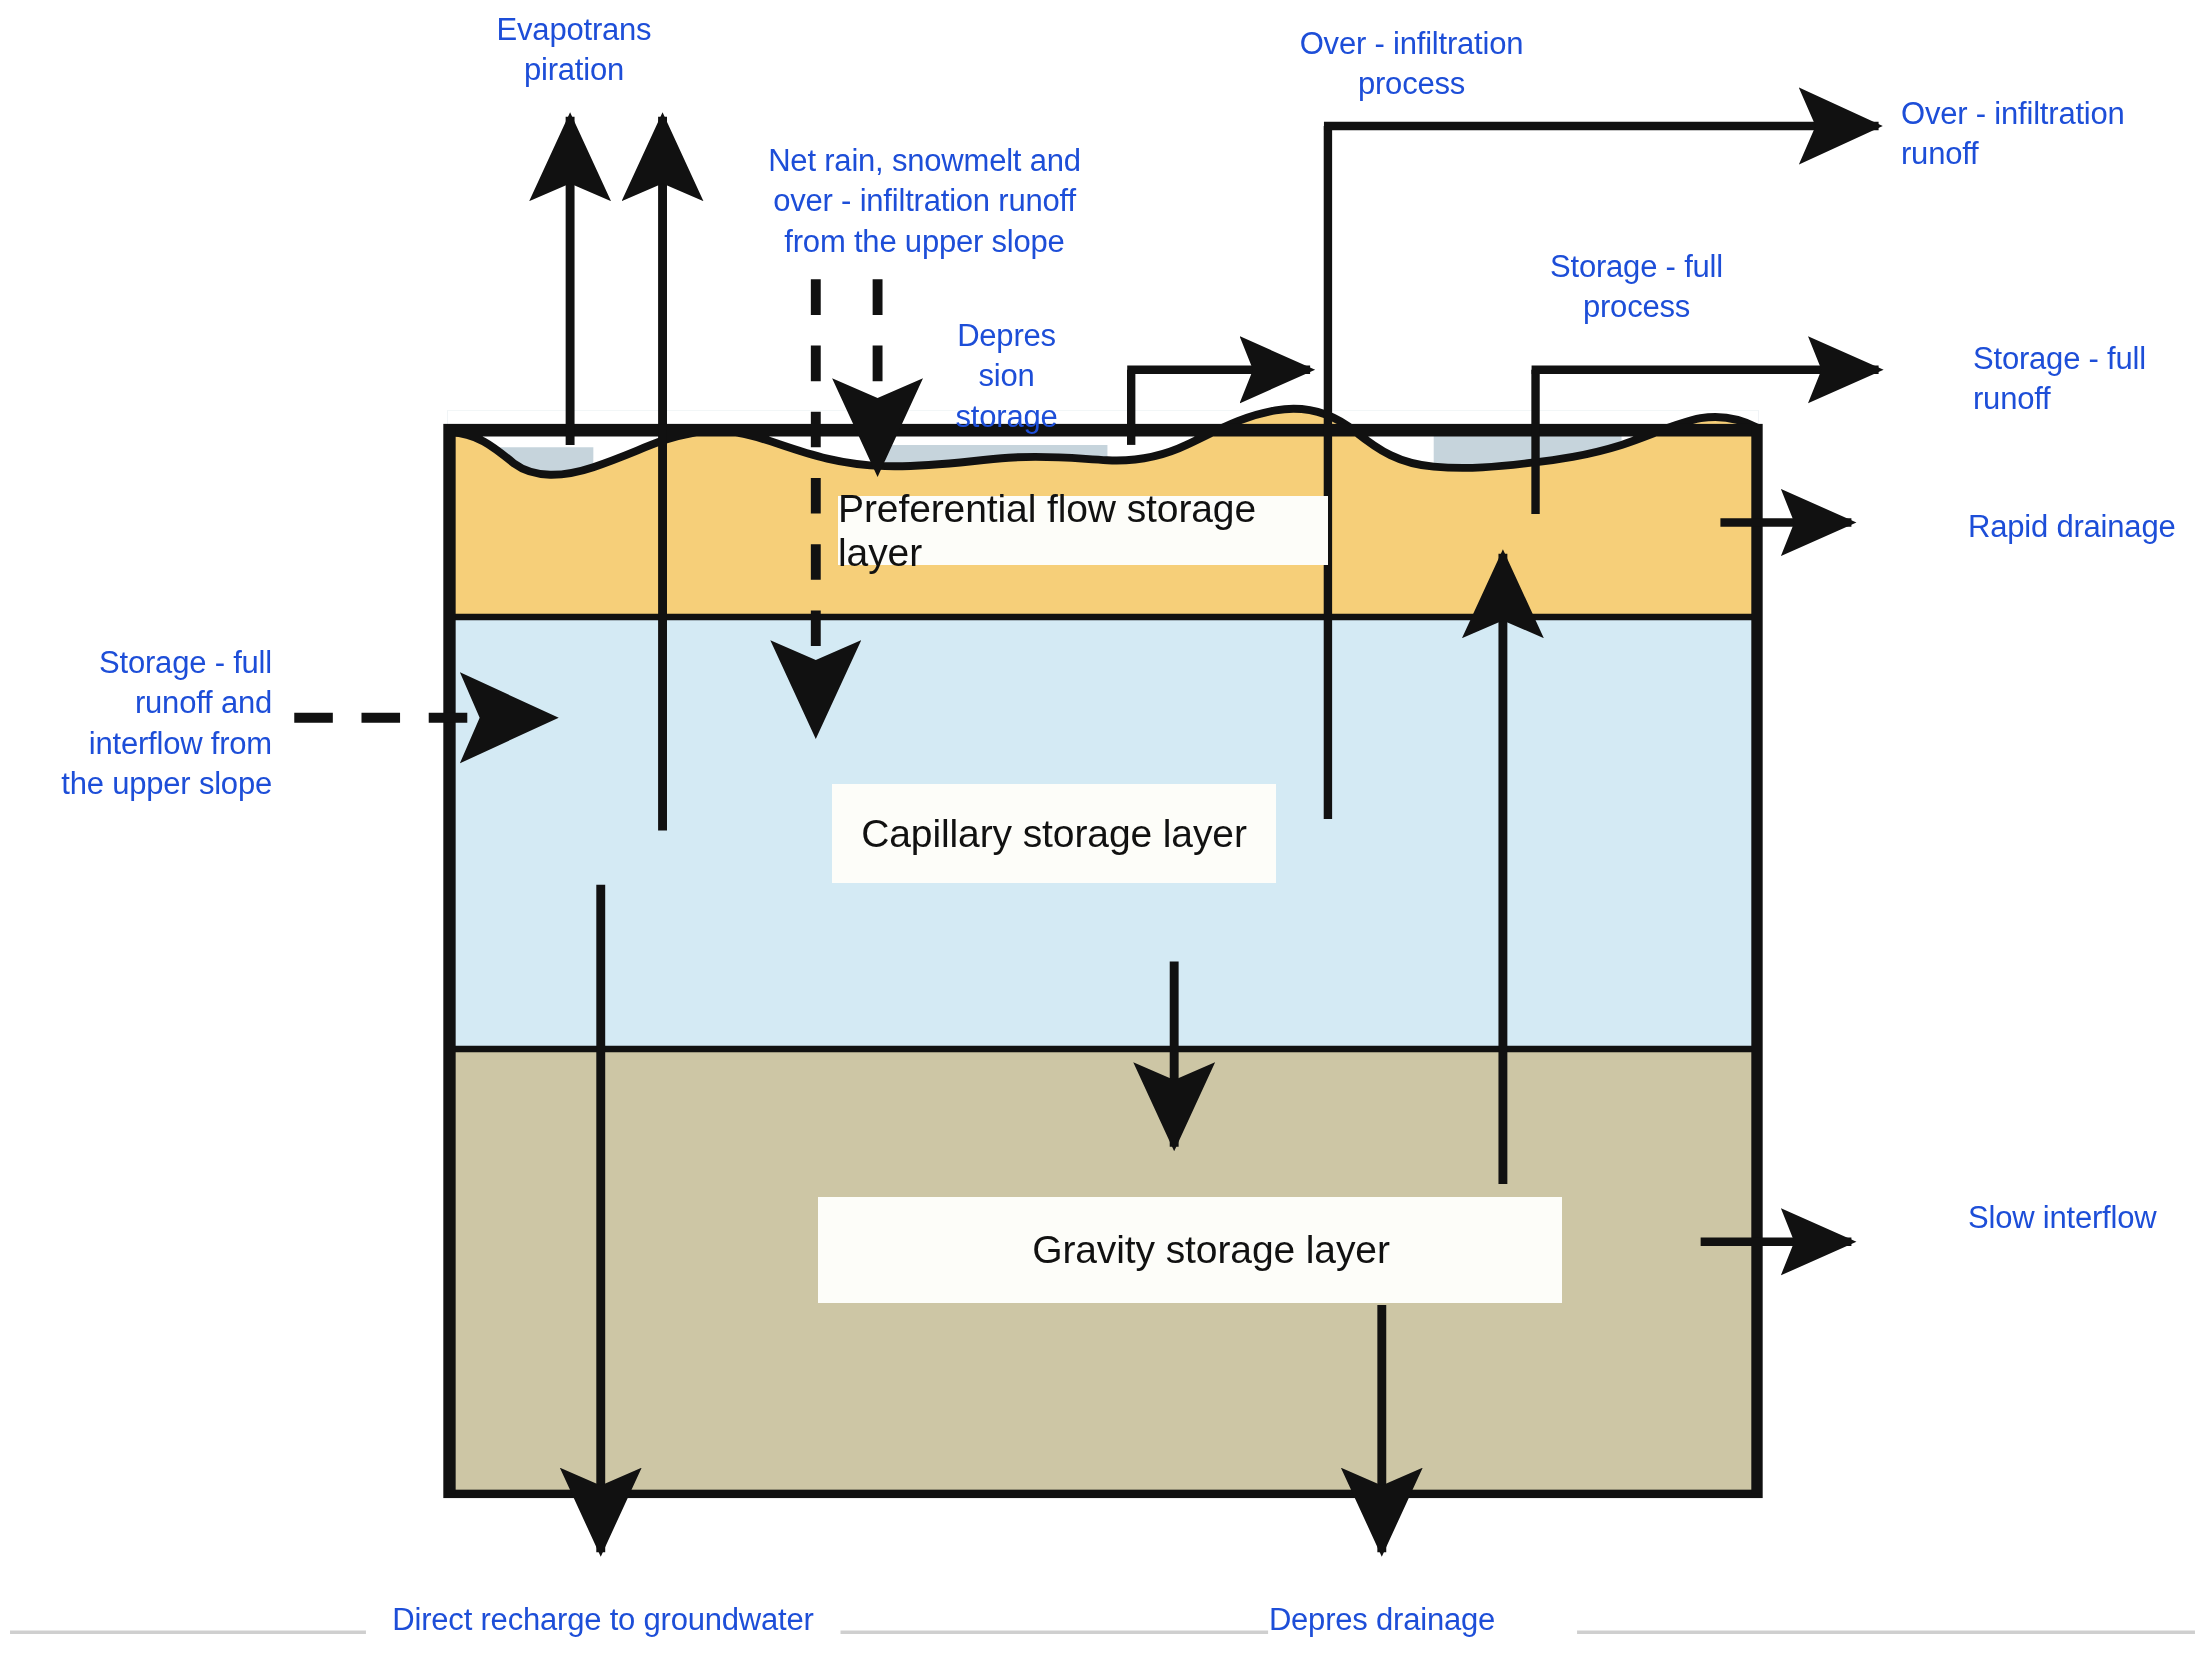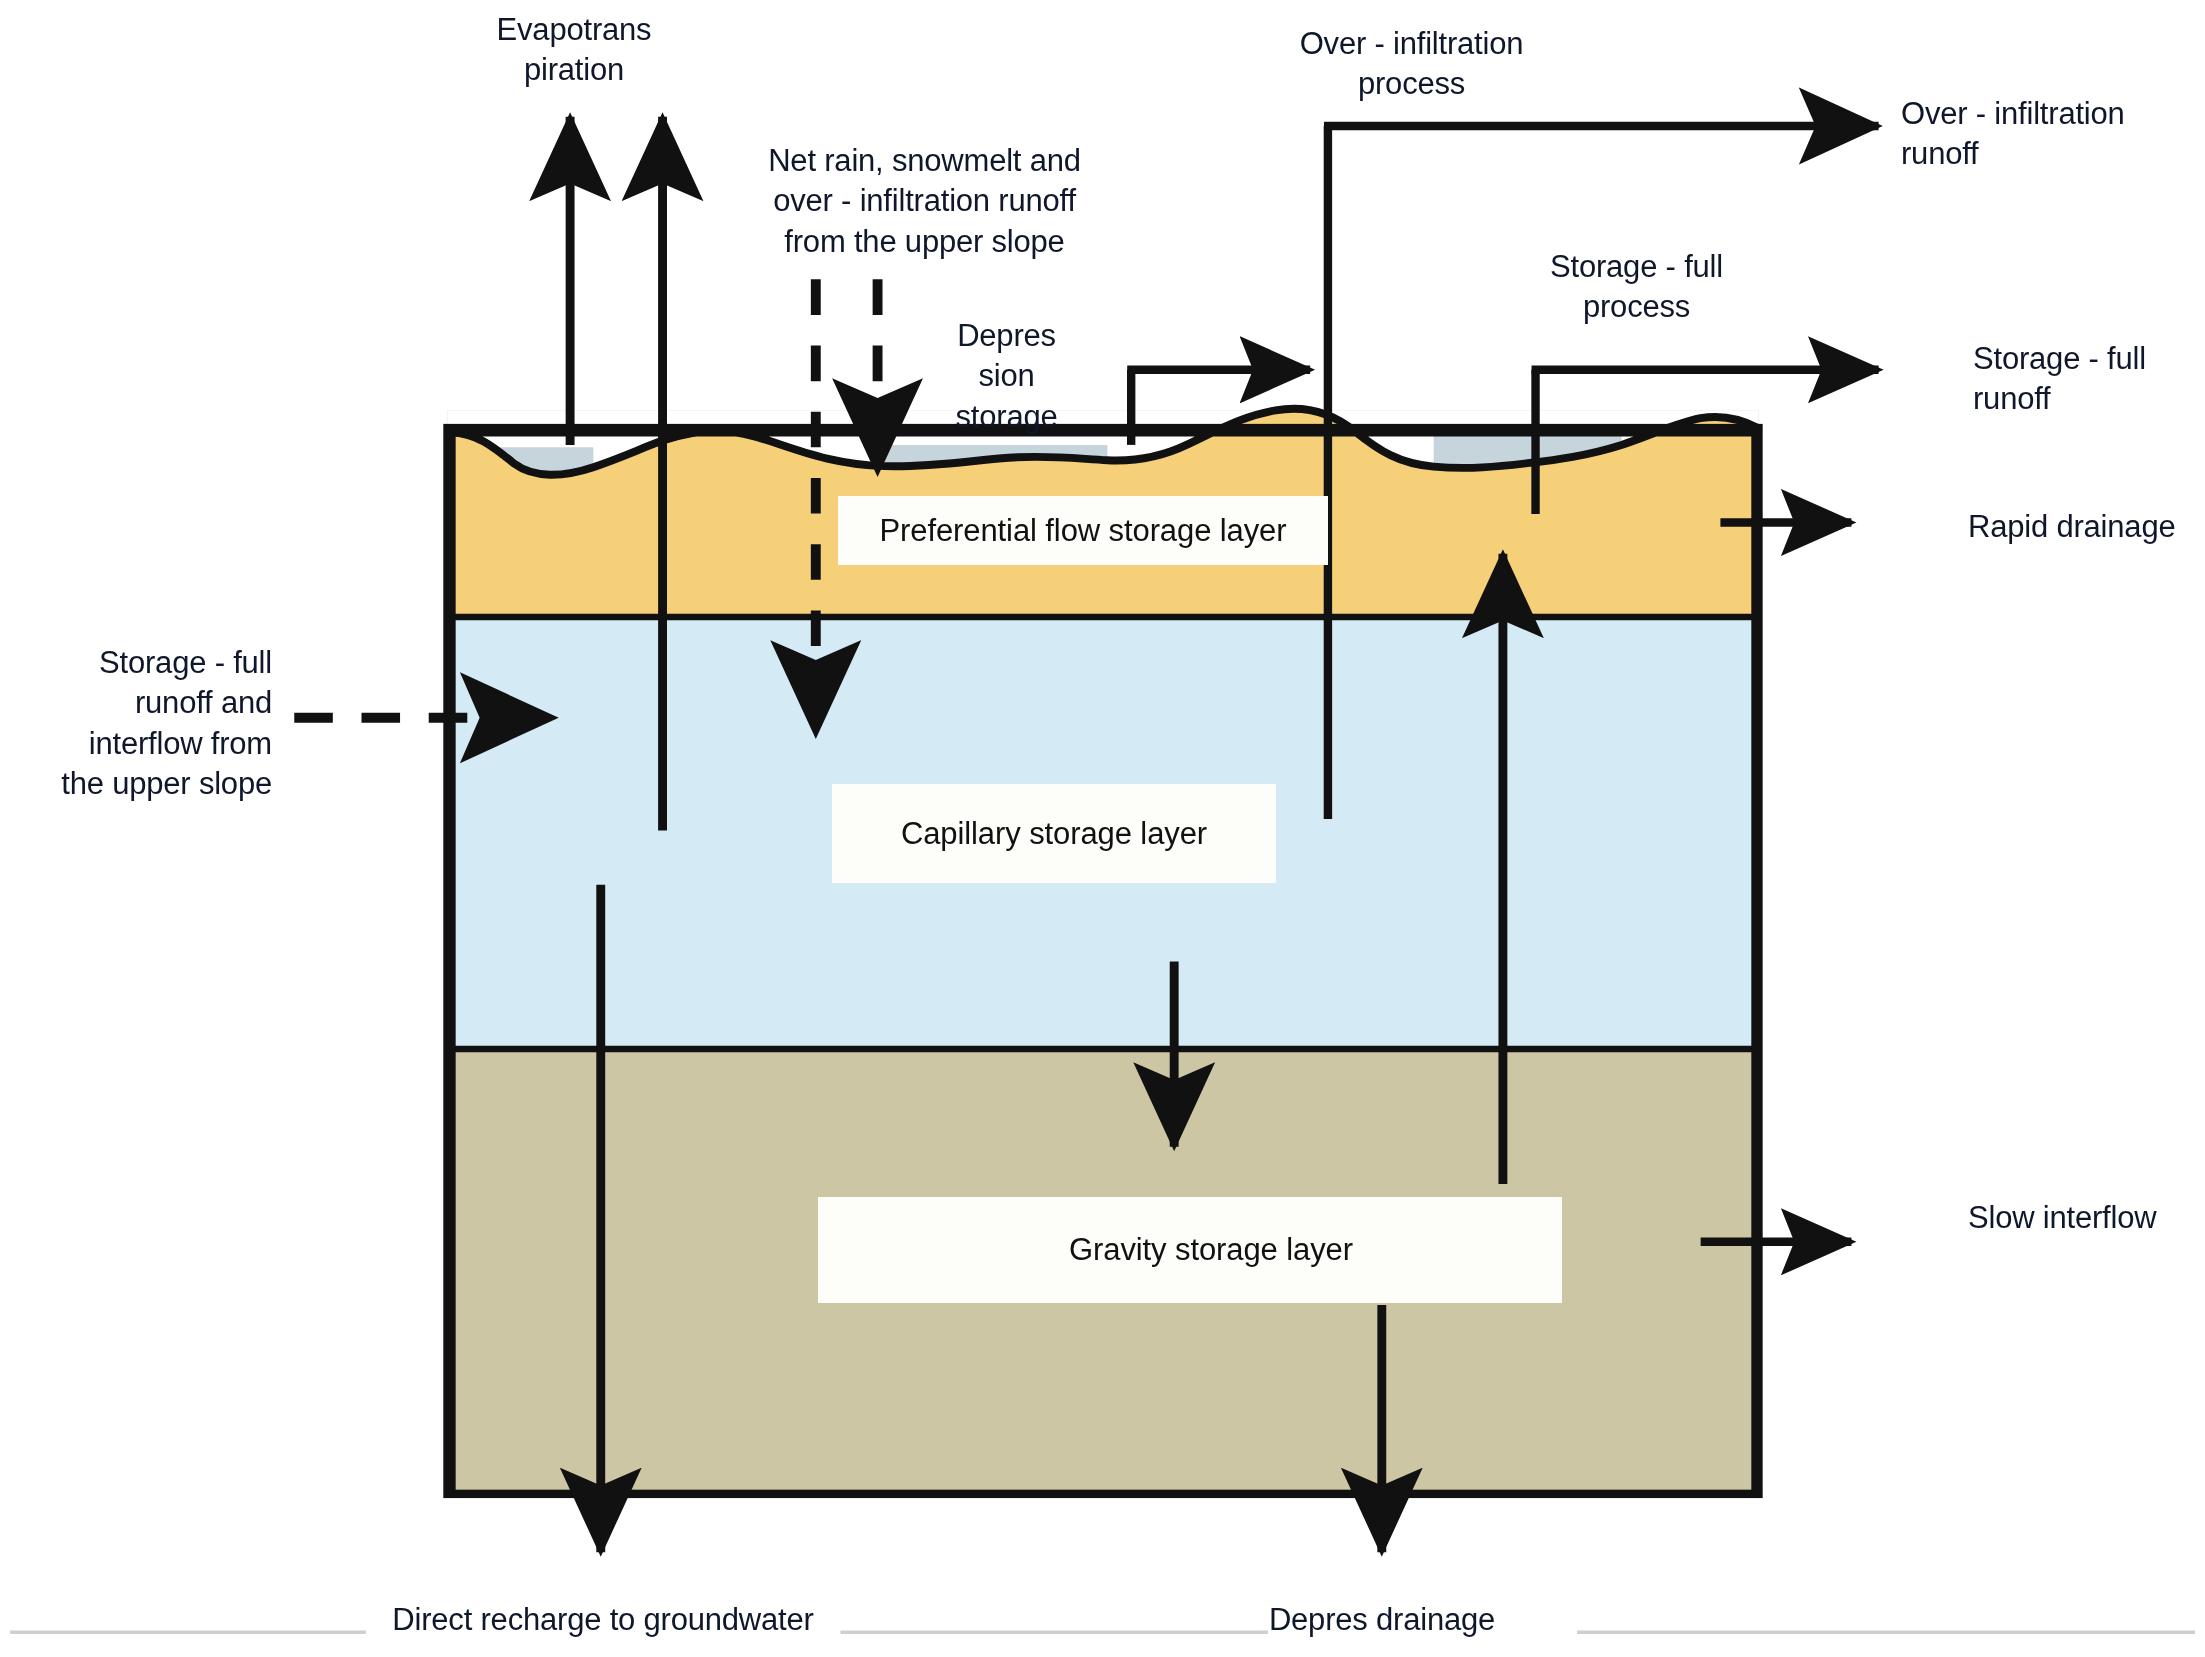--- a/index.html
+++ b/index.html
@@ -6,36 +6,36 @@
   #stage{
     position:relative;
     width:2205px;height:1657px;
     background:#ffffff;
     font-family:"Liberation Sans", sans-serif;
     overflow:hidden;
   }
   #canvas{position:absolute;left:0;top:0;width:2205px;height:1657px;}
   .lbl{
     position:absolute;
-    color:#0f172a;
+    color:#1d4ed8;
     font-family:"Liberation Sans", sans-serif;
     font-size:31px;
     line-height:1.30;
     white-space:pre-line;
     letter-spacing:-0.2px;
   }
   .c{text-align:center;}
   .l{text-align:left;}
   .r{text-align:right;}
   .layerbox{
     position:absolute;
     background:#fdfdf9;
     display:flex;align-items:center;justify-content:center;
     color:#111111;
-    font-size:31px;
+    font-size:39px;
     font-family:"Liberation Sans", sans-serif;
     letter-spacing:-0.1px;
   }
 </style>
 </head>
 <body>
 
 <div id="stage">
 
   <svg id="canvas" viewBox="0 0 4460 3352" xmlns="http://www.w3.org/2000/svg">

